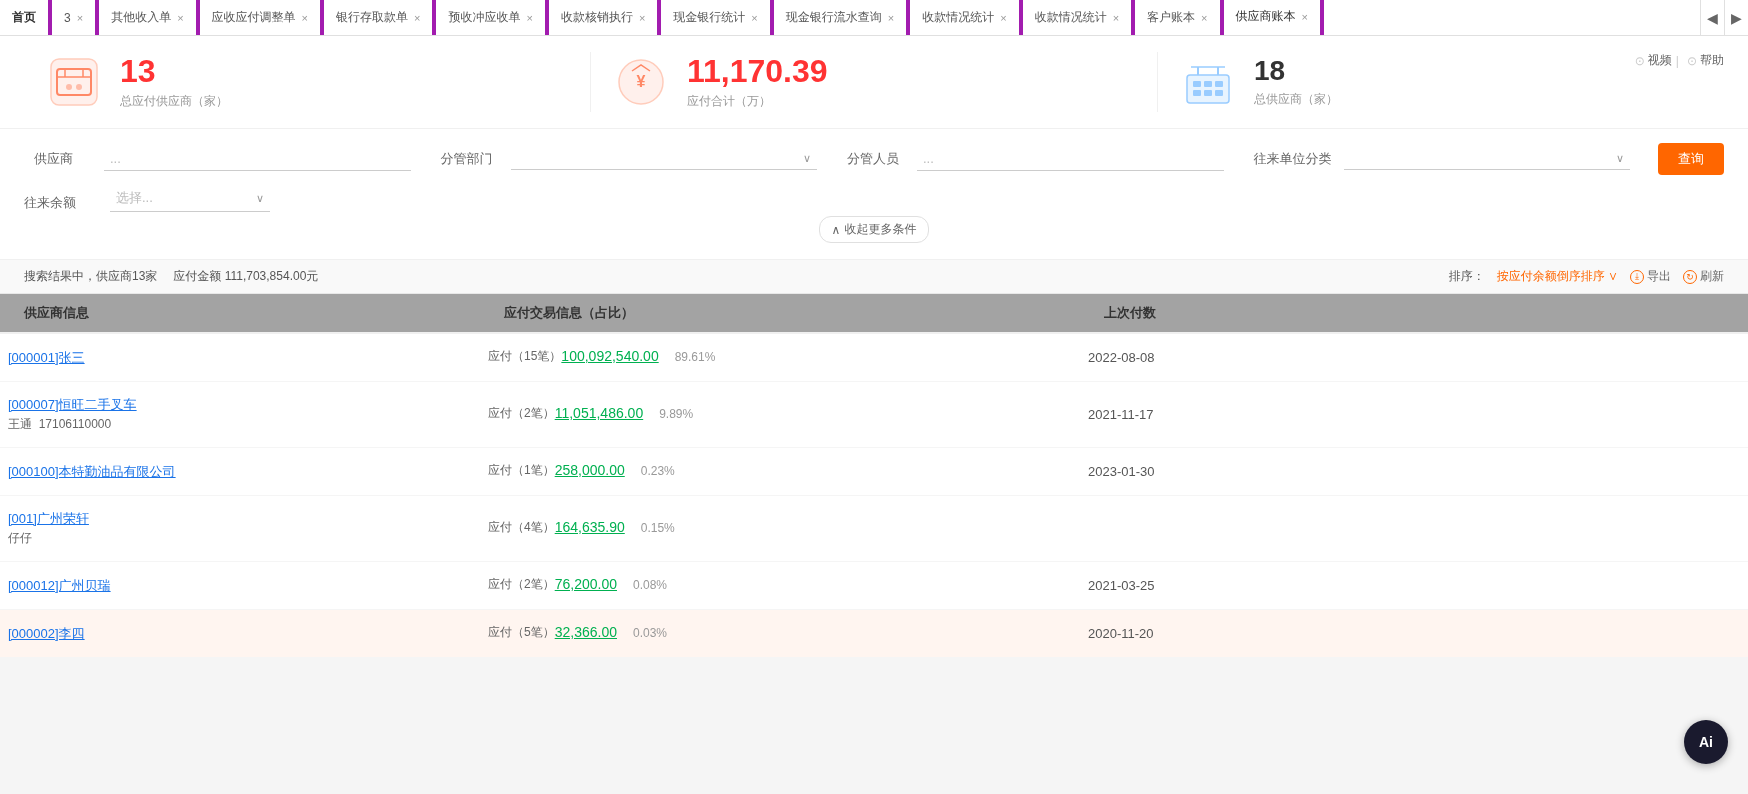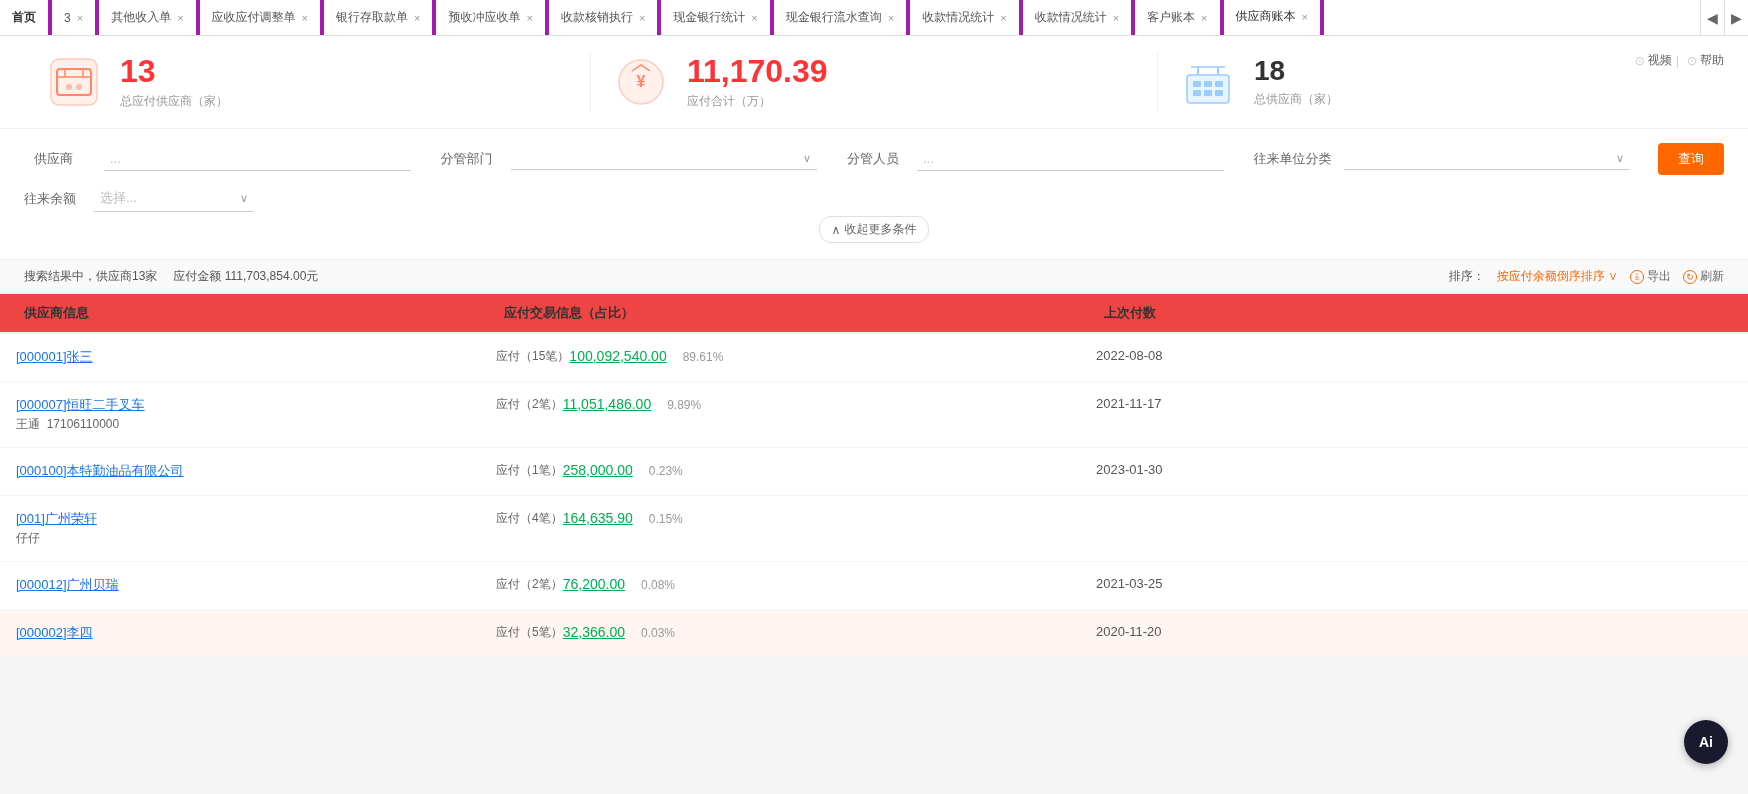--- a/index.html
+++ b/index.html
@@ -66,41 +66,41 @@
       font-size: 12px; color: #555;
     }
     .result-info { display: flex; gap: 16px; }
     .result-actions { display: flex; align-items: center; gap: 12px; }
     .result-actions .sort-select { color: #ff6600; cursor: pointer; }
     .result-actions .action-btn { display: flex; align-items: center; gap: 3px; cursor: pointer; color: #666; }
     .action-icon { width: 14px; height: 14px; border-radius: 50%; border: 1px solid #ff6600; display: inline-flex; align-items: center; justify-content: center; font-size: 9px; color: #ff6600; }
 
     
     .table-area { background: #fff; padding: 0 0; }
-    .table-header { display: flex; align-items: center; padding: 10px 24px; border-bottom: 2px solid #f0f0f0; font-weight: bold; font-size: 13px; color: #333; background: #ef4444; }
+    .table-header { display: flex; align-items: center; padding: 10px 24px; border-bottom: 2px solid #f0f0f0; font-weight: bold; font-size: 13px; color: #333; background: #a3a3a3; }
     .col-supplier { flex: 0 0 480px; }
     .col-transaction { flex: 0 0 600px; }
     .col-lastpay { flex: 1; }
 
-    .table-row { display: flex; align-items: flex-start; padding: 14px 16px; border-bottom: 1px solid #f5f5f5; background: #fff; }
+    .table-row { display: flex; align-items: center; padding: 14px 8px; border-bottom: 1px solid #f5f5f5; background: #fff; }
     .table-row.highlighted { background: #fff5f0; }
 
     .supplier-name a { color: #1a73e8; text-decoration: underline; cursor: pointer; font-size: 13px; }
     .supplier-sub { color: #666; font-size: 12px; margin-top: 2px; }
 
     .trans-info { display: flex; flex-direction: row; }
     .trans-label { font-size: 12px; color: #666; margin-bottom: 2px; }
     .trans-amount { color: #00b050; font-size: 14px; font-weight: 500; text-decoration: underline; cursor: pointer; }
     .trans-percent { color: #999; font-size: 12px; margin-left: 16px; }
     .trans-row { display: flex; align-items: baseline; }
 
     .last-pay { font-size: 13px; color: #555; }
 
     
-    .filter-balance { display: flex; align-items: center; }
+    .filter-balance { display: flex; align-items: flex-end; gap: 16px; }
   </style>
 </head>
 <body>
 
 <div class="top-nav">
   <div class="nav-tab">
     <span>首页</span>
   </div>
   <div class="nav-tab">
     <span>3</span>

